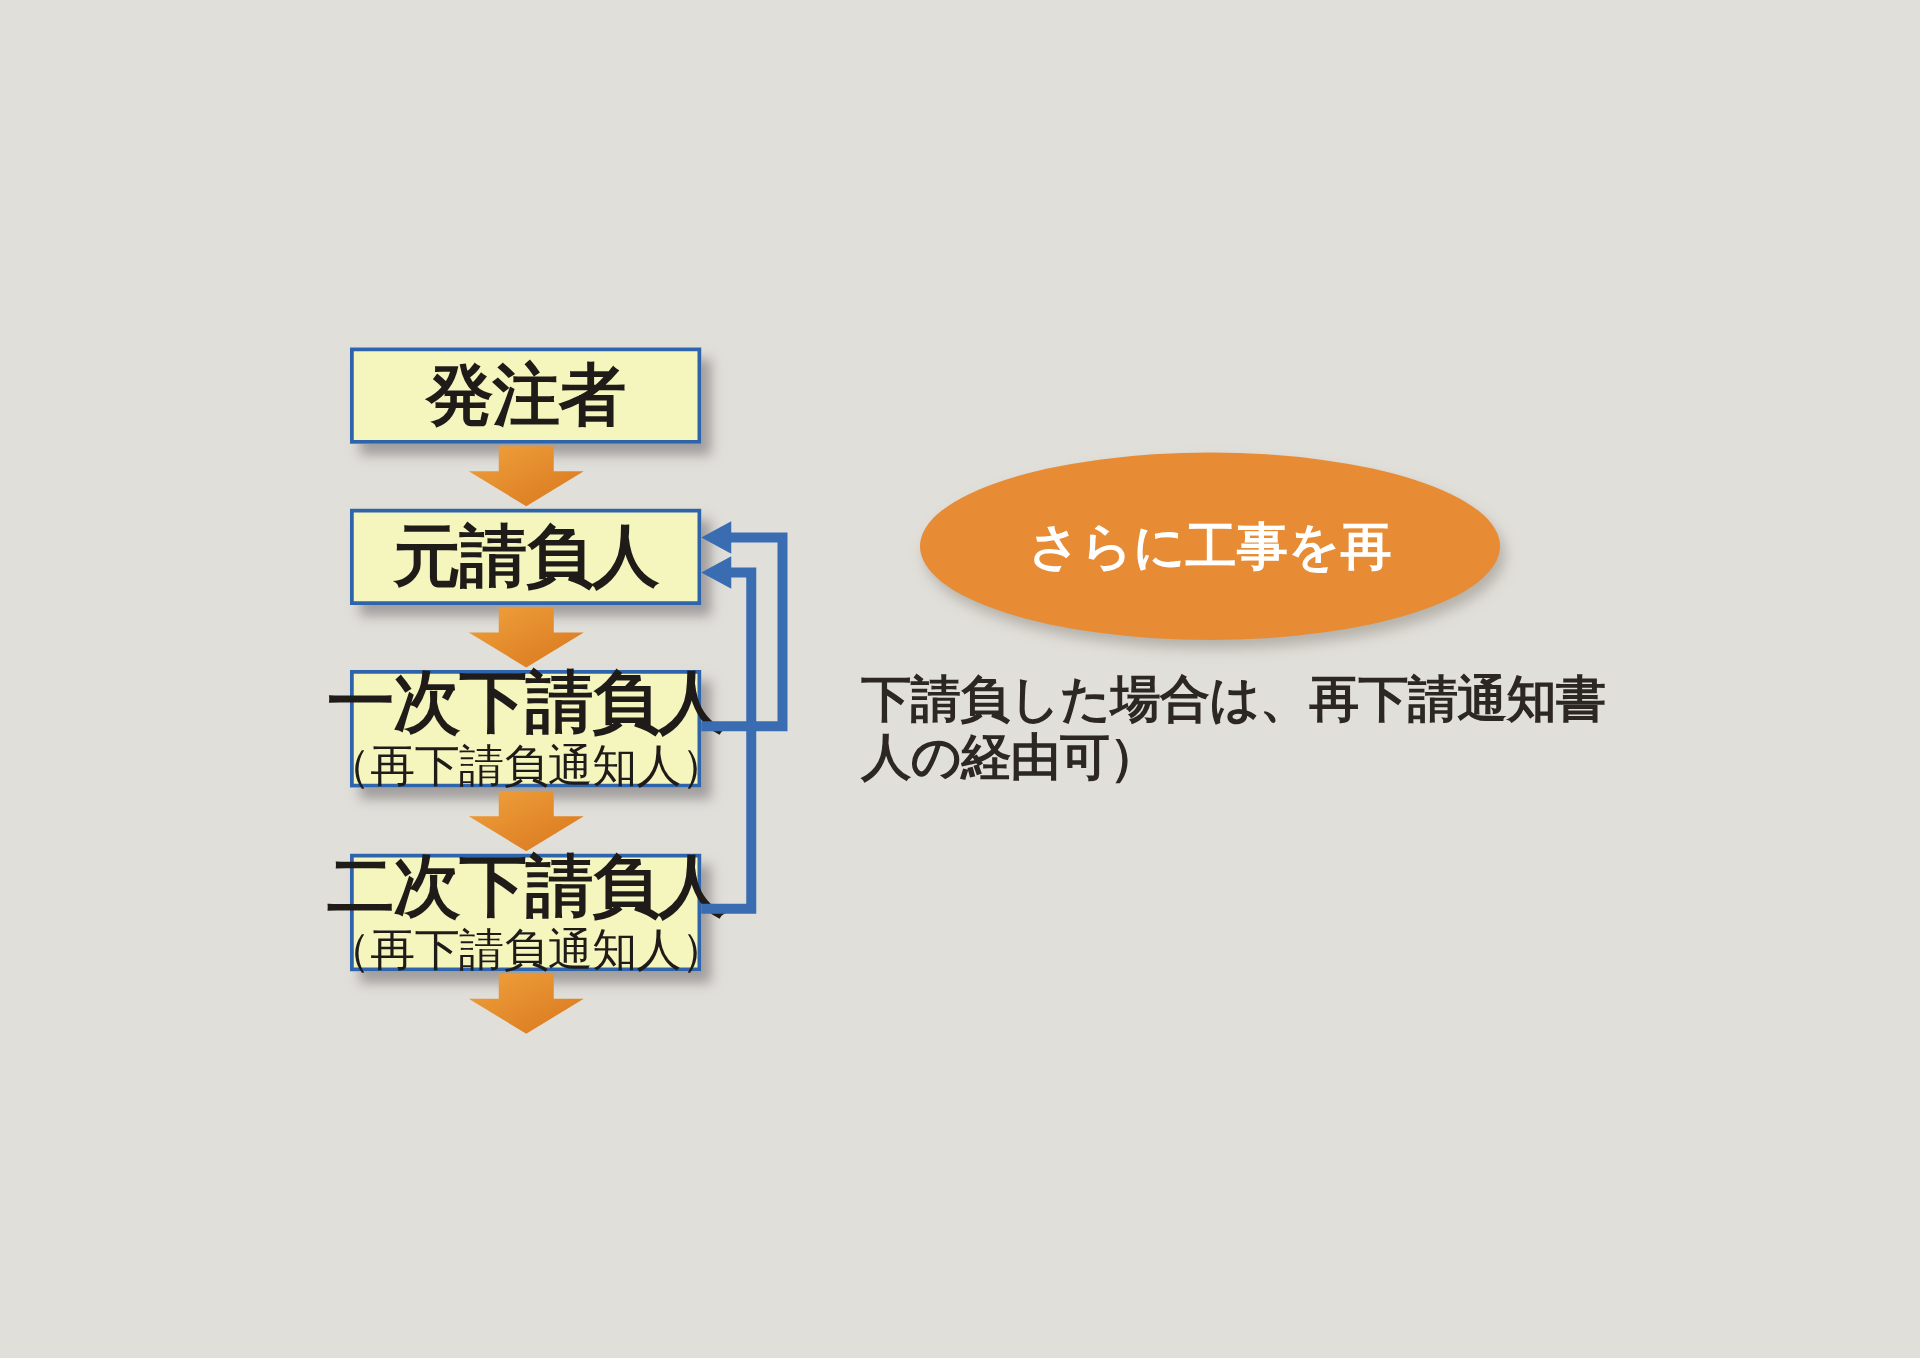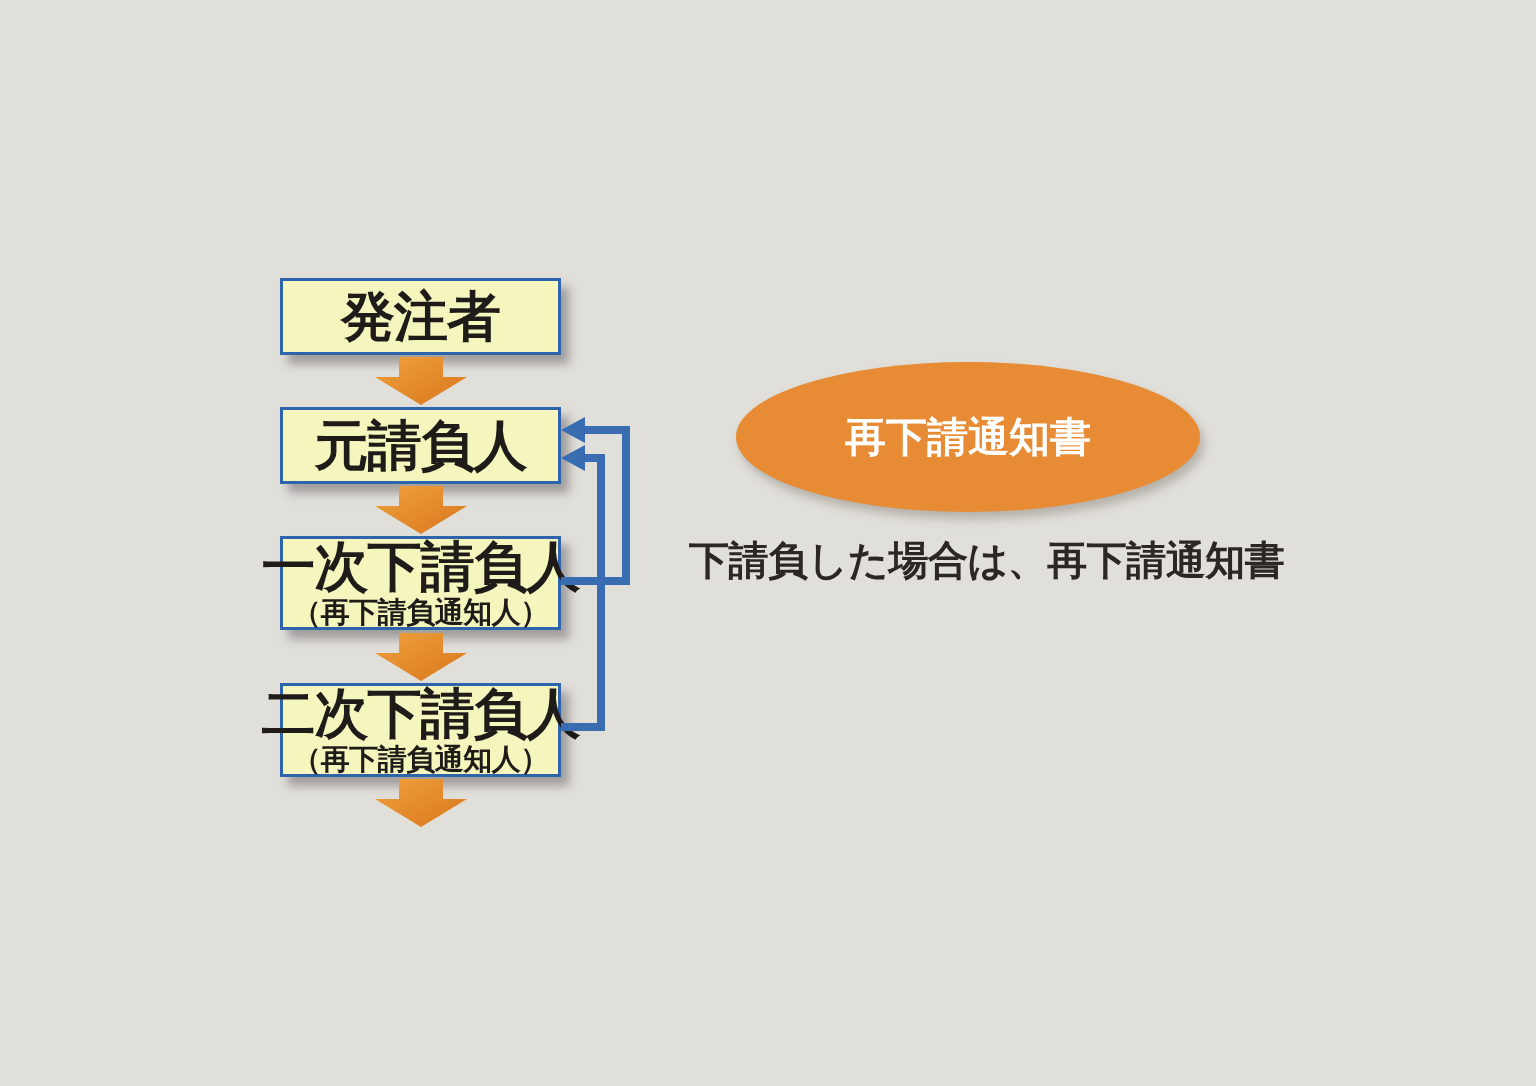--- a/index.html
+++ b/index.html
@@ -27,22 +27,22 @@
     text-align: center;
   }
   .fbox .main {
     font-size: 54px;
     font-weight: bold;
     line-height: 1.1;
     letter-spacing: -1px;
     white-space: nowrap;
   }
   .fbox .sub {
-    font-size: 29px;
-    font-weight: bold;
+    font-size: 36px;
+    font-weight: normal;
     line-height: 1.15;
     letter-spacing: -0.5px;
     white-space: nowrap;
   }
   #box-orderer { top: 278px; height: 77px; }
   #box-prime   { top: 407px; height: 77px; align-items: center; }
   #box-sub1    { top: 536px; height: 94px; }
   #box-sub2    { top: 683px; height: 94px; }
 
   .overlay {
@@ -125,20 +125,21 @@
     <polygon fill="url(#arrowGrad)" points="399,779 443,779 443,799 467,799 421,827 375,799 399,799"></polygon>
 
     <polyline points="581,430 626,430 626,581 561,581" fill="none" stroke-width="8" style="stroke: var(--connector, #3A6CB2)"></polyline>
     <polygon points="561,430 585,417 585,443" style="fill: var(--connector, #3A6CB2)"></polygon>
 
     <polyline points="581,458 601,458 601,727 561,727" fill="none" stroke-width="8" style="stroke: var(--connector, #3A6CB2)"></polyline>
     <polygon points="561,458 585,445 585,471" style="fill: var(--connector, #3A6CB2)"></polygon>
   </svg>
 
   <div class="callout">
-    <span class="label">再下請通知書</span>
+    <span class="label">さらに工事を再</span>
   </div>
 
   <div class="note">
     <div class="line cont">下請負した場合は、再下請通知書</div>
+    <div class="line cont">人の経由可）</div>
   </div>
 
 </div>
 
 </body></html>

